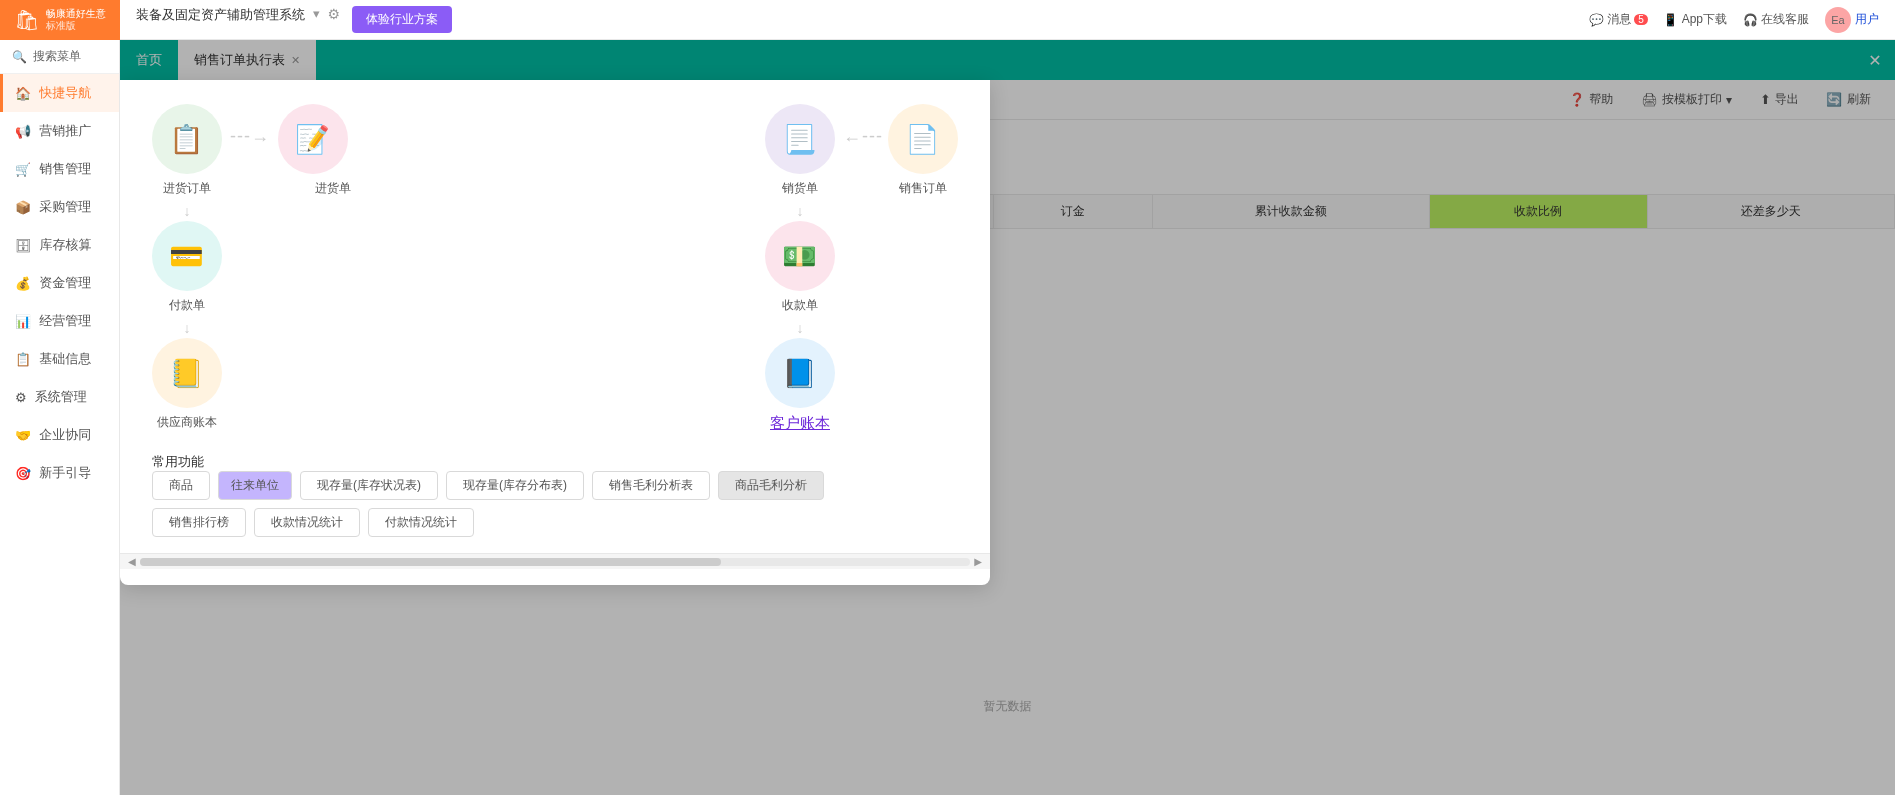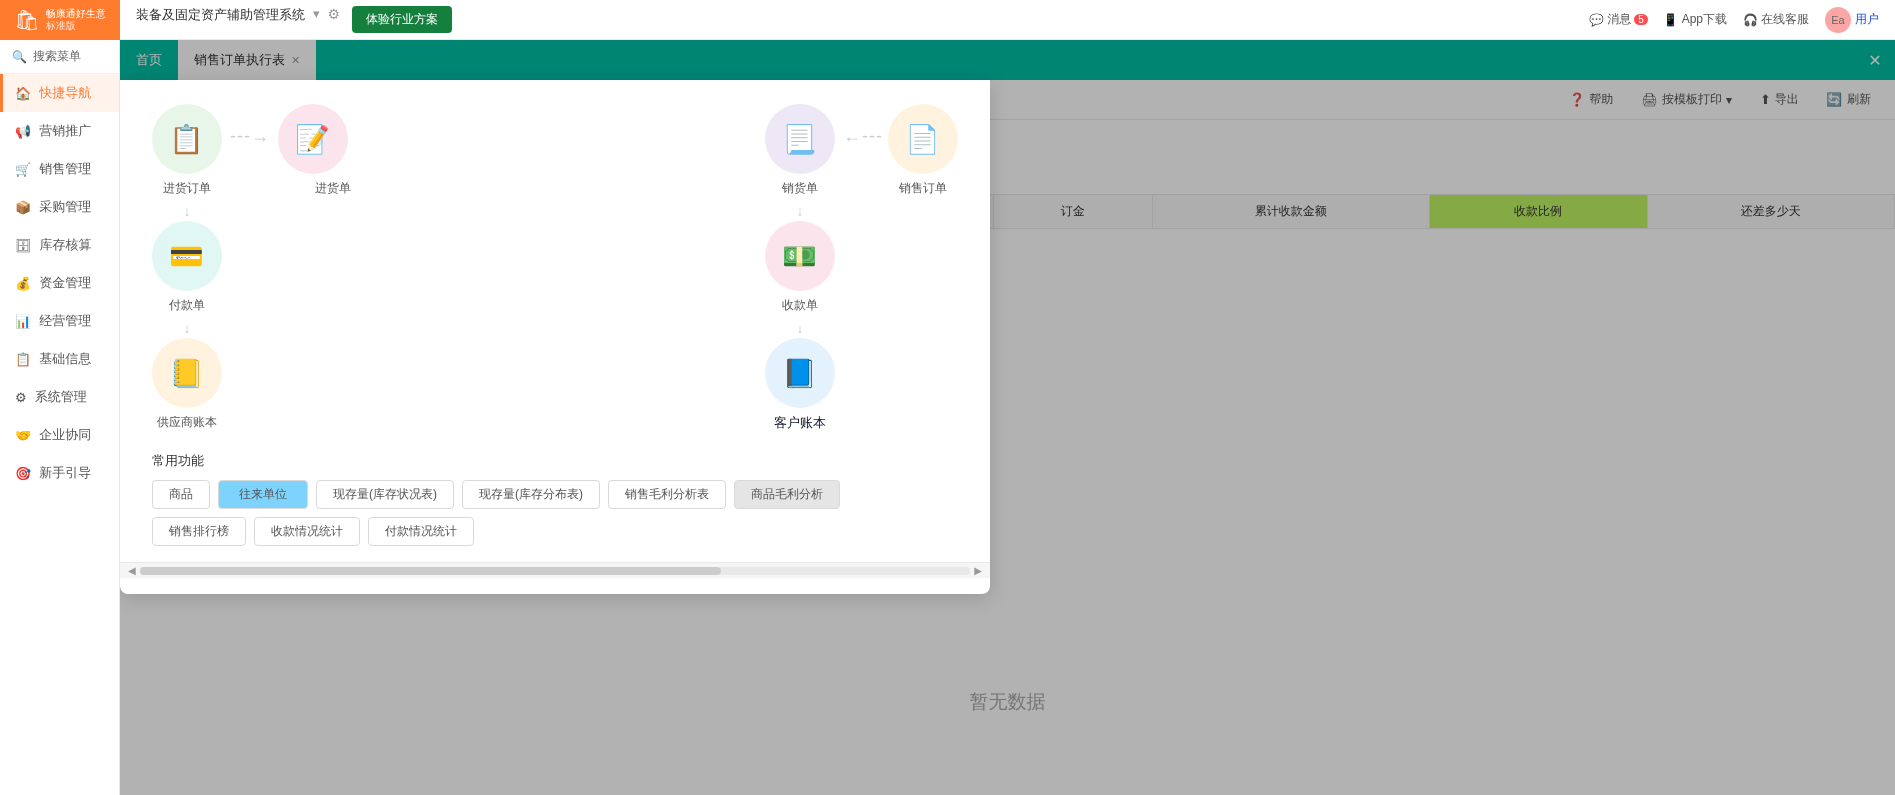--- a/index.html
+++ b/index.html
@@ -26,21 +26,21 @@
     <div style="display:flex; flex-direction:column; line-height:1.2;">
       <span style="font-size:10px; color:#fff; white-space:nowrap;">畅康通好生意</span>
       <span style="font-size:10px; color:rgba(255,255,255,0.8);">标准版</span>
     </div>
   </div>
 
   <div style="display:flex; gap:8px; padding:0 16px; flex:1;">
     <span style="font-size:13px; color:#333;">装备及固定资产辅助管理系统</span>
     <span style="color:#999; cursor:pointer;">▾</span>
     <span style="color:#999; cursor:pointer; font-size:14px;">⚙</span>
-    <button style="background:#15803d; color:#fff; border:none; border-radius:4px; padding:5px 14px; cursor:pointer; font-size:12px; margin-left:4px;">体验行业方案</button>
+    <button style="background:#8b5cf6; color:#fff; border:none; border-radius:4px; padding:5px 14px; cursor:pointer; font-size:12px; margin-left:4px;">体验行业方案</button>
   </div>
 
   <div style="display:flex; align-items:center; gap:16px; padding-right:16px;">
     <div style="display:flex;align-items:center;gap:3px;cursor:pointer;font-size:12px;color:#555;">
       <span>💬</span>
       <span>消息</span>
       <span style="background:#ff4d4f;color:#fff;border-radius:10px;padding:0 4px;font-size:10px;">5</span>
     </div>
     <div style="display:flex;align-items:center;gap:3px;cursor:pointer;font-size:12px;color:#555;">
       <span>📱</span>
@@ -174,21 +174,21 @@
             <th style="background:#fafafa;border-bottom:1px solid #e8e8e8;border-right:1px solid #e8e8e8;padding:8px 20px;text-align:center;color:#333;font-weight:500;white-space:nowrap;">预估毛利</th>
             <th style="background:#fafafa;border-bottom:1px solid #e8e8e8;border-right:1px solid #e8e8e8;padding:8px 20px;text-align:center;color:#333;font-weight:500;white-space:nowrap;">预估毛利率</th>
             <th style="background:#fafafa;border-bottom:1px solid #e8e8e8;border-right:1px solid #e8e8e8;padding:8px 20px;text-align:center;color:#333;font-weight:500;white-space:nowrap;">订金</th>
             <th style="background:#fafafa;border-bottom:1px solid #e8e8e8;border-right:1px solid #e8e8e8;padding:8px 20px;text-align:center;color:#333;font-weight:500;white-space:nowrap;">累计收款金额</th>
             <th style="background:#bef264;border-bottom:1px solid #e8e8e8;border-right:1px solid #e8e8e8;padding:8px 20px;text-align:center;color:#333;font-weight:500;white-space:nowrap;">收款比例</th>
             <th style="background:#fafafa;border-bottom:1px solid #e8e8e8;border-right:1px solid #e8e8e8;padding:8px 20px;text-align:center;color:#333;font-weight:500;white-space:nowrap;">还差多少天</th>
           </tr>
         </thead>
         <tbody></tbody>
       </table>
-      <div style="position:absolute;bottom:80px;left:50%;transform:translateX(-50%);color:#aaa;font-size:19px;white-space:nowrap;margin-top:21px;">暂无数据</div>
+      <div style="position:absolute;bottom:80px;left:50%;transform:translateX(-50%);color:#aaa;font-size:12px;white-space:nowrap;margin-top:21px;">暂无数据</div>
     </div>
 
     <div style="position:absolute;top:0;left:0;right:0;bottom:0;background:rgba(0,0,0,0.3);z-index:100;">
     </div>
 
     <div style="position:absolute;top:40px;left:0;width:870px;background:#fff;border-radius:0 0 8px 8px;box-shadow:0 4px 20px rgba(0,0,0,0.15);z-index:200;padding:24px 32px 16px;">
 
       <div style="display:flex; align-items:flex-start; justify-content:flex-start; margin-bottom:20px;">
 
         <div style="display:flex; flex-direction:column; align-items:center;">
@@ -236,42 +236,42 @@
 
           <div style="display:flex;flex-direction:column;align-items:center;gap:6px; margin-bottom:4px;">
             <div style="width:70px;height:70px;border-radius:50%;background:#fce4ec;display:flex;align-items:center;justify-content:center;font-size:28px;cursor:pointer;">💵</div>
             <span style="font-size:12px;color:#555;">收款单</span>
           </div>
 
           <div style="color:#ccc;font-size:14px;margin:2px 0;">↓</div>
 
           <div style="display:flex;flex-direction:column;align-items:center;gap:6px;">
             <div style="width:70px;height:70px;border-radius:50%;background:#e3f2fd;display:flex;align-items:center;justify-content:center;font-size:28px;cursor:pointer;">📘</div>
-            <span style="font-size:13px;color:#0f172a;">客户账本</span>
+            <span style="font-size:15px;color:#6d28d9;text-decoration:underline;">客户账本</span>
           </div>
         </div>
 
         <div style="display:flex; align-items:flex-start; padding-top:22px;">
           <span style="color:#ccc;font-size:18px;margin:0 8px; display:flex; align-items:center; gap:2px; letter-spacing:-2px;">← - - -</span>
         </div>
 
         <div style="display:flex; flex-direction:column; align-items:center;">
           <div style="display:flex;flex-direction:column;align-items:center;gap:6px;">
             <div style="width:70px;height:70px;border-radius:50%;background:#fff3e0;display:flex;align-items:center;justify-content:center;font-size:28px;cursor:pointer;">📄</div>
             <span style="font-size:12px;color:#555;">销售订单</span>
           </div>
         </div>
 
       </div>
 
       <div>
-        <div style="font-size:13px;color:#333;margin-bottom:10px;font-weight:500;">常用功能</div>
+        <div style="font-size:13px;color:#333;font-weight:500;">常用功能</div>
         <div style="display:flex;flex-wrap:wrap;gap:8px;margin-bottom:8px;">
           <button style="border:1px solid #d9d9d9;border-radius:4px;padding:5px 16px;font-size:12px;color:#555;cursor:pointer;background:#fff;">商品</button>
-          <button style="border:1px solid #d9d9d9;border-radius:4px;padding:5px 20px;font-size:12px;color:#555;cursor:pointer;background:#7dd3fc;">往来单位</button>
+          <button style="border:1px solid #d9d9d9;border-radius:4px;padding:5px 12px;font-size:12px;color:#555;cursor:pointer;background:#c4b5fd;">往来单位</button>
           <button style="border:1px solid #d9d9d9;border-radius:4px;padding:5px 16px;font-size:12px;color:#555;cursor:pointer;background:#fff;">现存量(库存状况表)</button>
           <button style="border:1px solid #d9d9d9;border-radius:4px;padding:5px 16px;font-size:12px;color:#555;cursor:pointer;background:#fff;">现存量(库存分布表)</button>
           <button style="border:1px solid #d9d9d9;border-radius:4px;padding:5px 16px;font-size:12px;color:#555;cursor:pointer;background:#fff;">销售毛利分析表</button>
           <button style="border:1px solid #d9d9d9;border-radius:4px;padding:5px 16px;font-size:12px;color:#555;cursor:pointer;background:#e5e5e5;">商品毛利分析</button>
         </div>
         <div style="display:flex;flex-wrap:wrap;gap:8px;">
           <button style="border:1px solid #d9d9d9;border-radius:4px;padding:5px 16px;font-size:12px;color:#555;cursor:pointer;background:#fff;">销售排行榜</button>
           <button style="border:1px solid #d9d9d9;border-radius:4px;padding:5px 16px;font-size:12px;color:#555;cursor:pointer;background:#fff;">收款情况统计</button>
           <button style="border:1px solid #d9d9d9;border-radius:4px;padding:5px 16px;font-size:12px;color:#555;cursor:pointer;background:#fff;">付款情况统计</button>
         </div>

